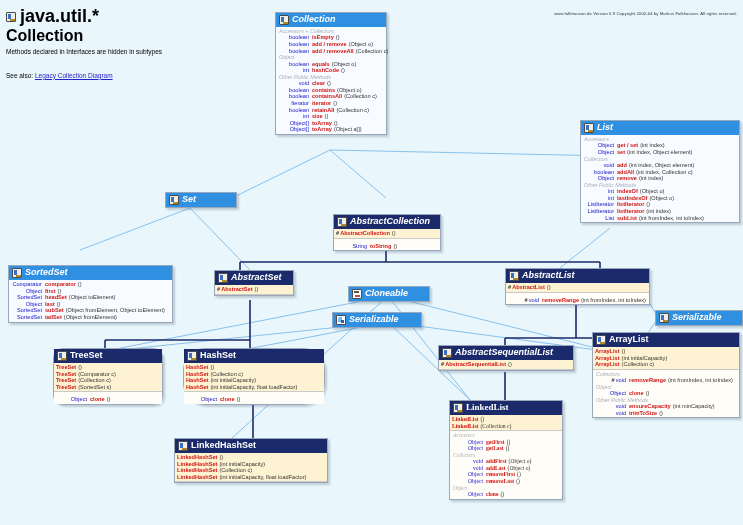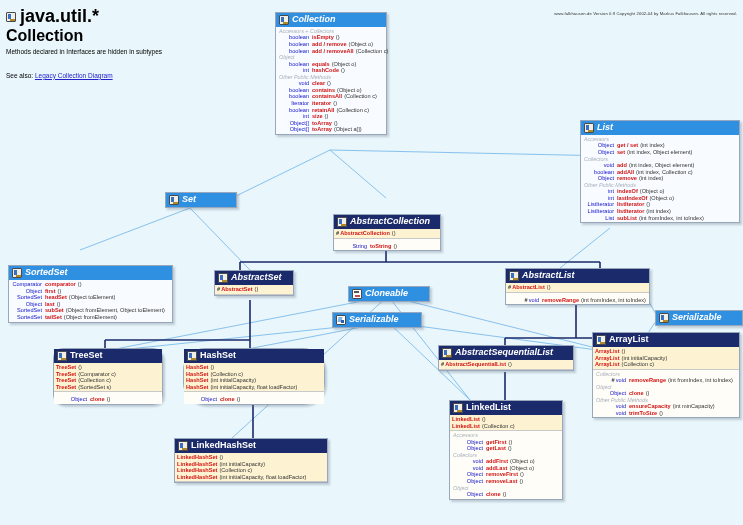--- a/index.html
+++ b/index.html
@@ -521,21 +521,21 @@
           <div class="row bold">
             <span class="nm">LinkedHashSet</span>
             <span class="ar">(Collection c)</span>
           </div>
           <div class="row bold">
             <span class="nm">LinkedHashSet</span>
             <span class="ar">(int initialCapacity, float loadFactor)</span>
           </div>
         </div>
       </div>
-      <div class="cls conc" style="left: 449px; top: 400px; width: 112px;">
+      <div class="cls conc" style="left: 449px; top: 400px; width: 112px; font-family: Liberation Serif, serif;">
         <div class="ttl">
           <span class="ic "></span>
           <span class="nm">LinkedList</span>
         </div>
         <div class="sec ctor">
           <div class="row bold">
             <span class="nm">LinkedList</span>
             <span class="ar">()</span>
           </div>
           <div class="row bold">

